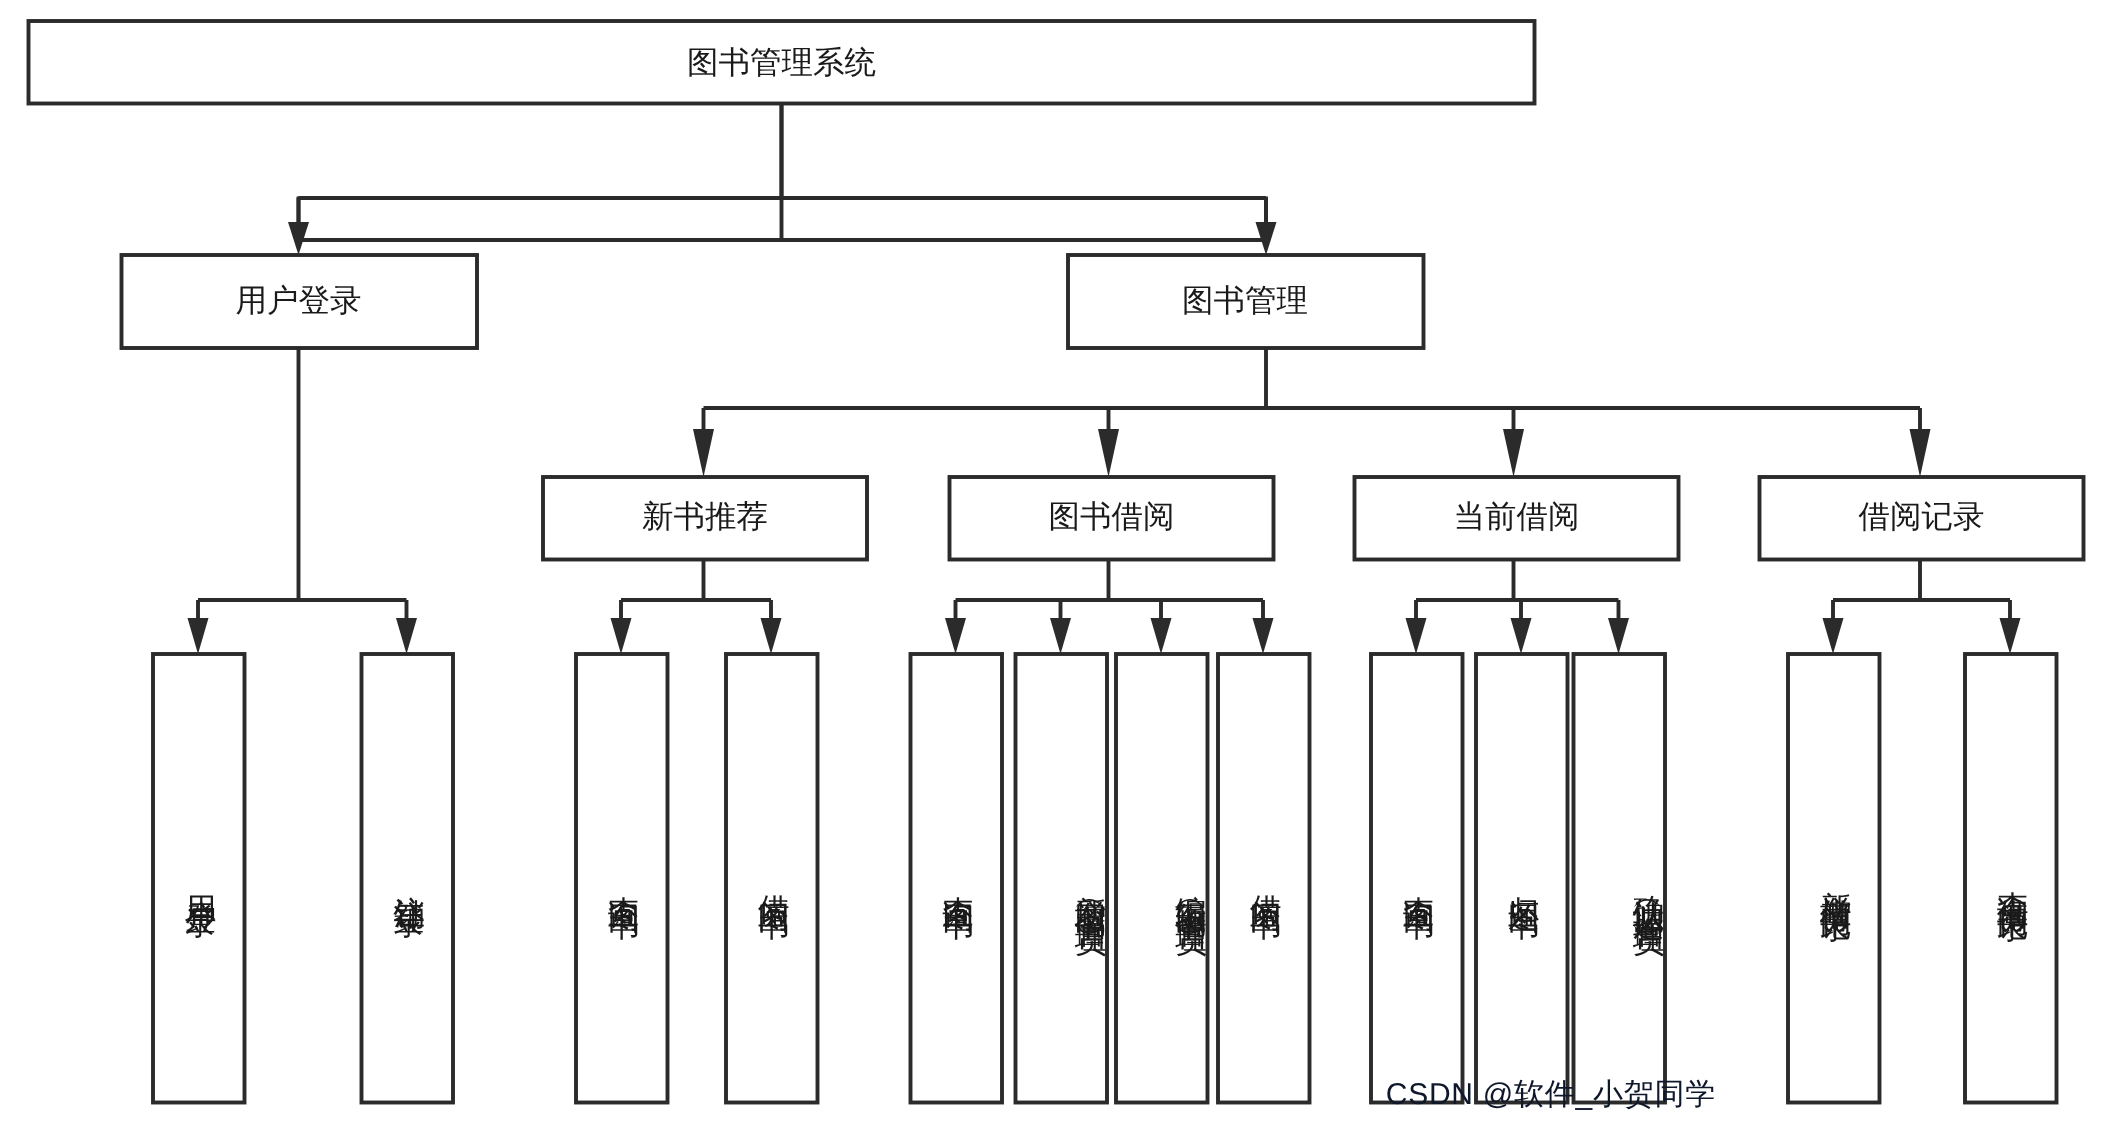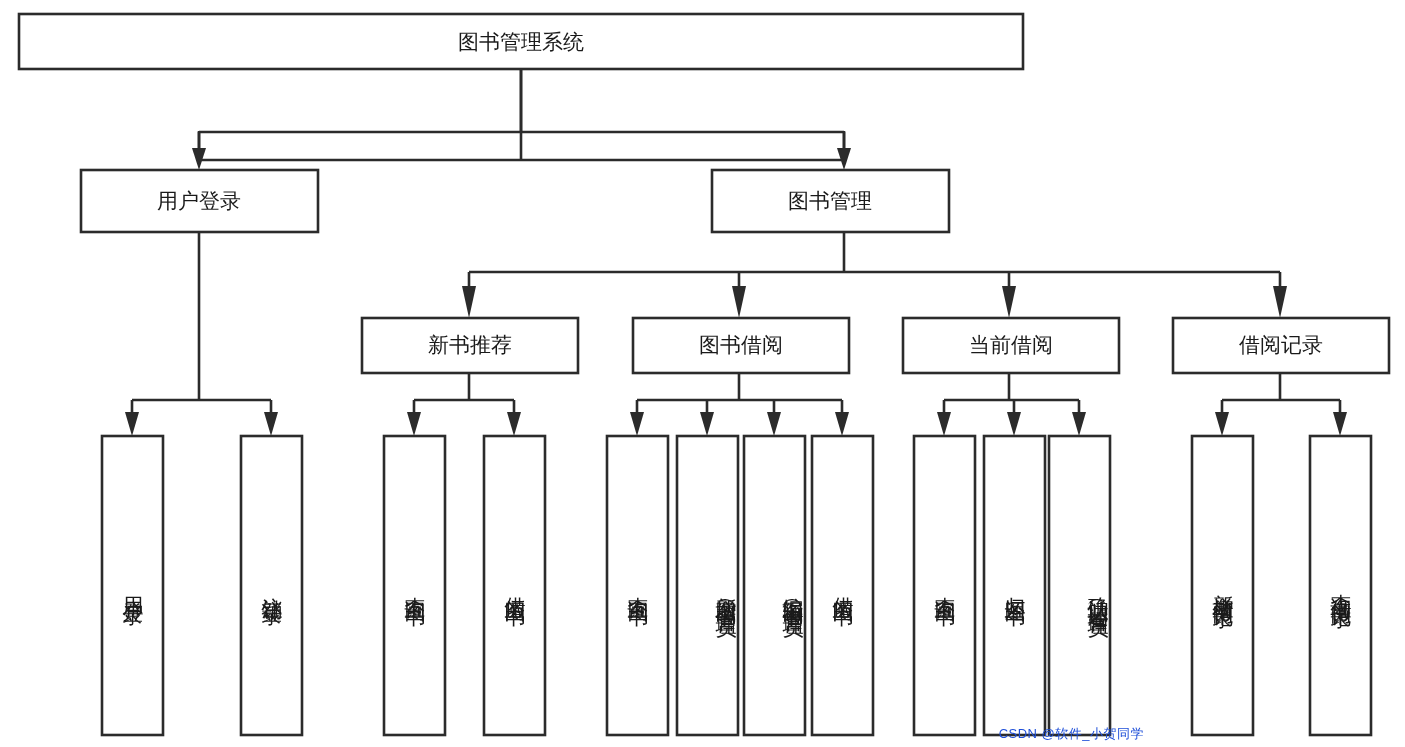--- a/index.html
+++ b/index.html
@@ -65,22 +65,22 @@
     justify-content: center;
     text-align: center;
     pointer-events: none;
     user-select: none;
   }
   .watermark {
     position: absolute;
     right: 8px;
     bottom: 4px;
     font-family: "Liberation Sans", "DejaVu Sans", sans-serif;
-    font-size: 13px;
-    color: #1d4ed8;
+    font-size: 20px;
+    color: #0f172a;
     letter-spacing: 0.5px;
     white-space: nowrap;
   }
 </style>
 </head>
 <body>
 
 <div id="diagram-root">
 
   <svg id="tree-svg" viewBox="0 0 1405 747">

